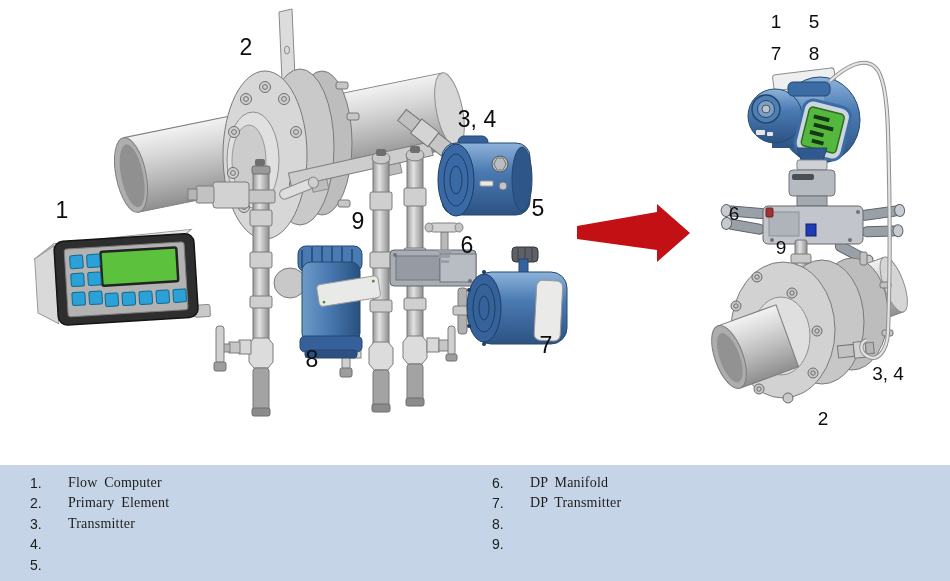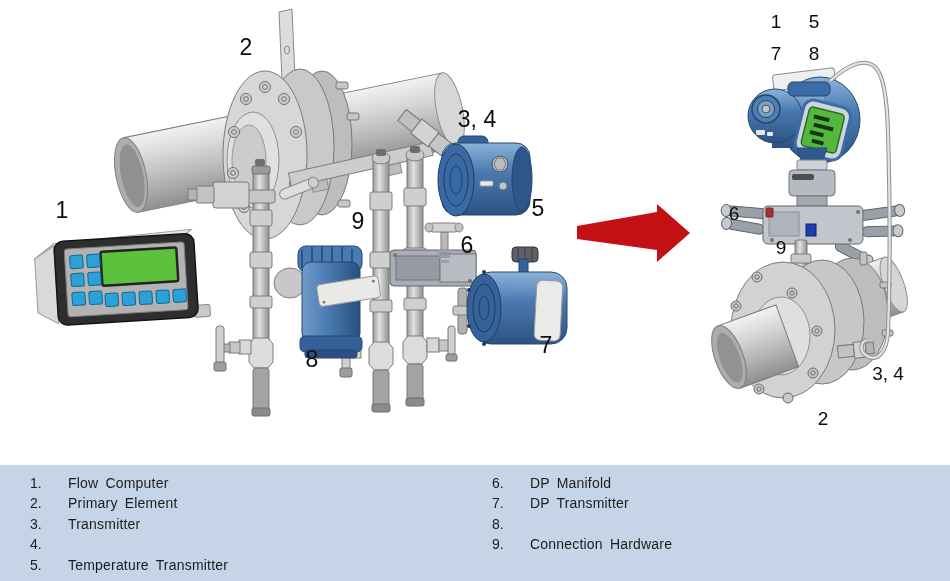--- a/index.html
+++ b/index.html
@@ -17,21 +17,21 @@
   .legend {
     position:absolute; left:0; top:465px; width:950px; height:116px;
     background:#c6d4e7; color:#1c1c1c;
     font-family:"Liberation Sans", sans-serif; font-size:14px;
   }
   .lcol { position:absolute; top:8px; }
   .lcol1 { left:30px; }
   .lcol2 { left:492px; }
   .lrow { height:20.4px; line-height:20.4px; display:flex; }
   .lnum { width:38px; flex:0 0 38px; }
-  .llab { word-spacing:3px; letter-spacing:0.2px; white-space:nowrap; }
+  .llab { word-spacing:3px; letter-spacing:0.2px; white-space:nowrap;font-family:Liberation Serif, serif; }
 </style>
 </head>
 <body>
 
 <div id="stage">
 
 <svg id="diagram" width="950" height="465" viewBox="0 0 950 465">
   <defs>
     <linearGradient id="pipeGrad" x1="0" y1="0" x2="0" y2="1">
       <stop offset="0" stop-color="#f2f2f2"></stop>
@@ -412,35 +412,33 @@
     </div>
     <div class="lrow">
       <span class="lnum">3.</span>
       <span class="llab">Transmitter</span>
     </div>
     <div class="lrow">
       <span class="lnum">4.</span>
     </div>
     <div class="lrow">
       <span class="lnum">5.</span>
-      <span class="llab">Temperature Transmitter</span>
     </div>
   </div>
   <div class="lcol lcol2">
     <div class="lrow">
       <span class="lnum">6.</span>
       <span class="llab">DP Manifold</span>
     </div>
     <div class="lrow">
       <span class="lnum">7.</span>
       <span class="llab">DP Transmitter</span>
     </div>
     <div class="lrow">
       <span class="lnum">8.</span>
     </div>
     <div class="lrow">
       <span class="lnum">9.</span>
-      <span class="llab">Connection Hardware</span>
     </div>
   </div>
 </div>
 
 </div>
 
 </body></html>

